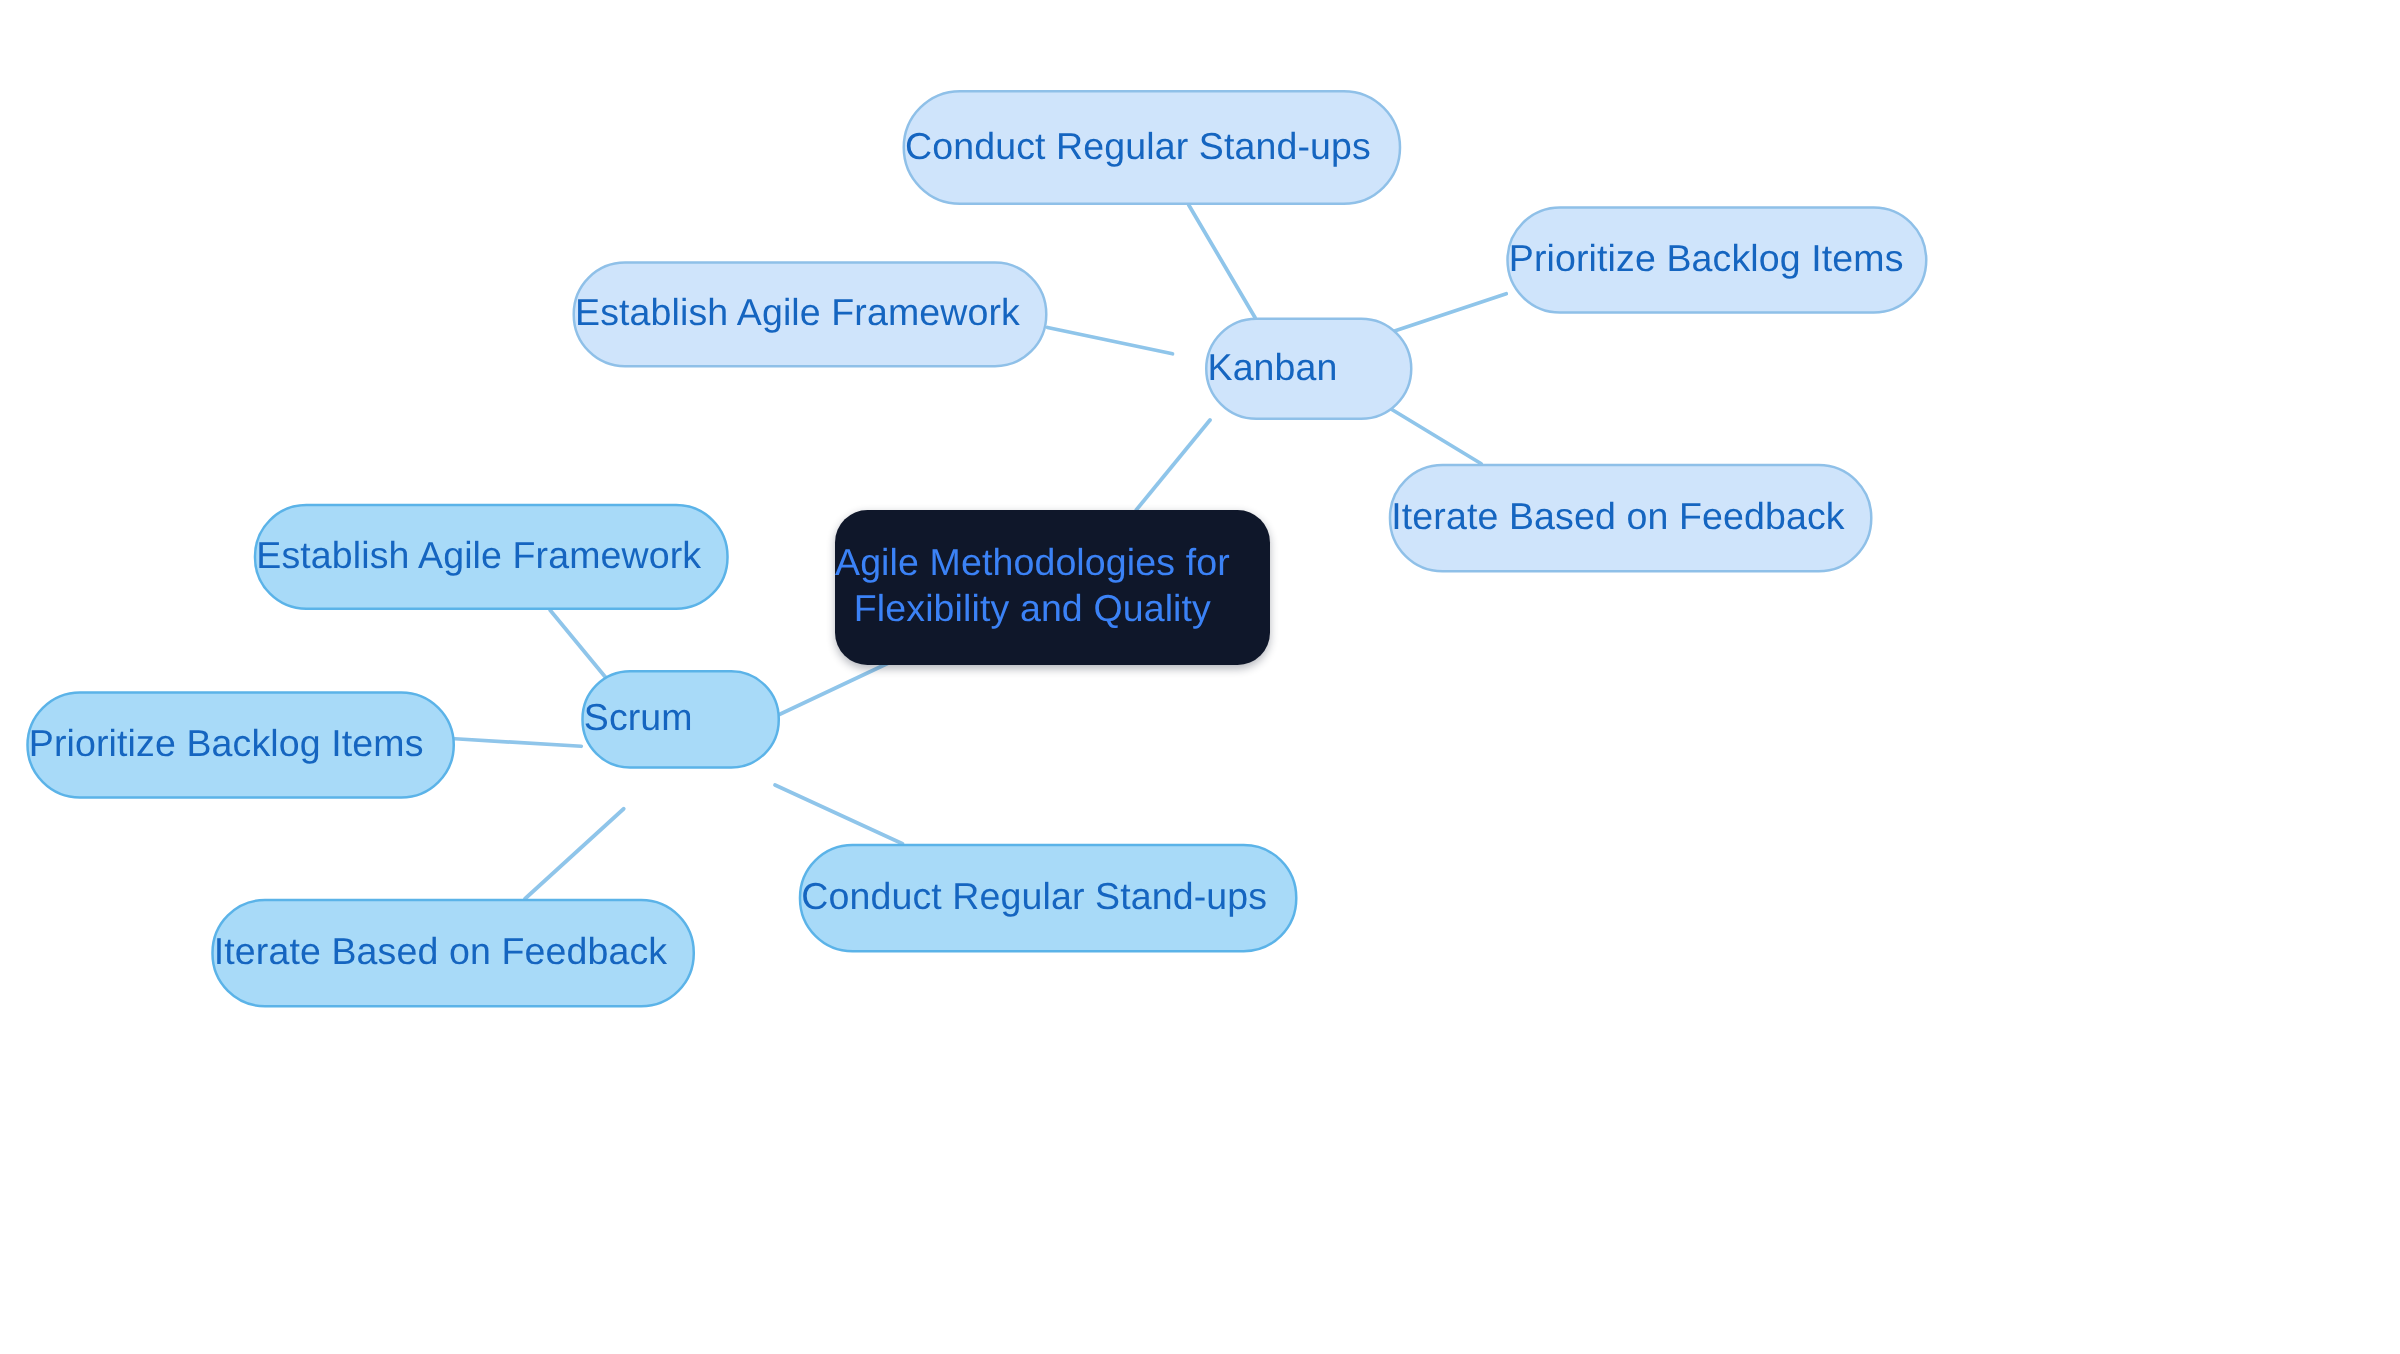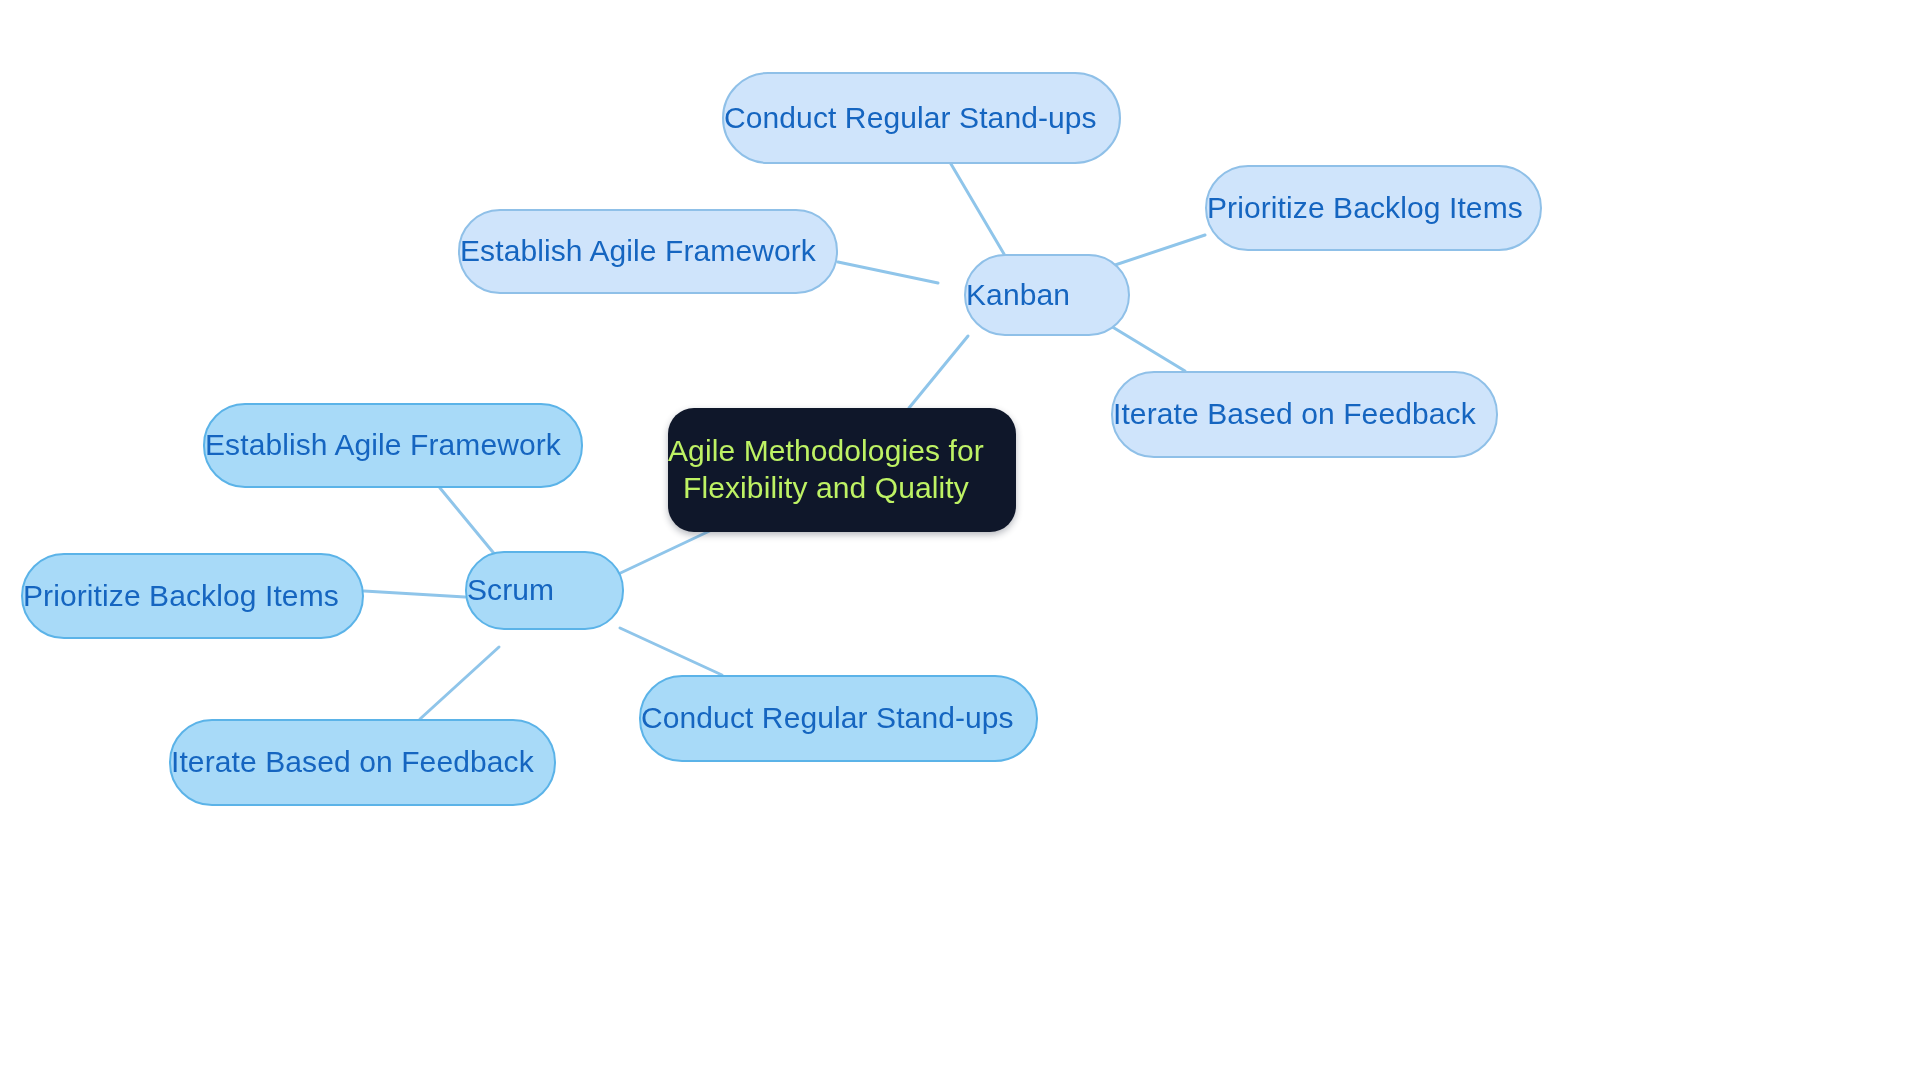--- a/index.html
+++ b/index.html
@@ -67,31 +67,31 @@
       <line x1="1004" y1="254" x2="951" y2="164" stroke="#8fc5ea" stroke-width="3" stroke-linecap="round"></line>
       <line x1="938" y1="283" x2="838" y2="262" stroke="#8fc5ea" stroke-width="3" stroke-linecap="round"></line>
       <line x1="1100" y1="270" x2="1205" y2="235" stroke="#8fc5ea" stroke-width="3" stroke-linecap="round"></line>
       <line x1="1096" y1="317" x2="1185" y2="371" stroke="#8fc5ea" stroke-width="3" stroke-linecap="round"></line>
       <line x1="506" y1="568" x2="440" y2="488" stroke="#8fc5ea" stroke-width="3" stroke-linecap="round"></line>
       <line x1="465" y1="597" x2="364" y2="591" stroke="#8fc5ea" stroke-width="3" stroke-linecap="round"></line>
       <line x1="499" y1="647" x2="420" y2="719" stroke="#8fc5ea" stroke-width="3" stroke-linecap="round"></line>
       <line x1="620" y1="628" x2="722" y2="675" stroke="#8fc5ea" stroke-width="3" stroke-linecap="round"></line>
     </svg>
 
-  <div class="node node-root" style="left: 668px; top: 408px; width: 348px; height: 124px; border-radius: 26px; background: rgb(15, 23, 42); color: #bef264;">
+  <div class="node node-root" style="left: 668px; top: 408px; width: 348px; height: 124px; border-radius: 26px; background: rgb(15, 23, 42); color: #3b82f6;">
     <span>Agile Methodologies for
 Flexibility and Quality</span>
   </div>
 
   <div id="node-container">
       <div class="node node-kanban-branch" style="left: 964px; top: 254px; width: 166px; height: 82px; border-radius: 41px;"><span>Kanban</span></div>
       <div class="node node-kanban-branch" style="left: 722px; top: 72px; width: 399px; height: 92px; border-radius: 46px;"><span>Conduct Regular Stand-ups</span></div>
       <div class="node node-kanban-branch" style="left: 458px; top: 209px; width: 380px; height: 85px; border-radius: 42px;"><span>Establish Agile Framework</span></div>
       <div class="node node-kanban-branch" style="left: 1205px; top: 165px; width: 337px; height: 86px; border-radius: 43px;"><span>Prioritize Backlog Items</span></div>
       <div class="node node-kanban-branch" style="left: 1111px; top: 371px; width: 387px; height: 87px; border-radius: 43px;"><span>Iterate Based on Feedback</span></div>
-      <div class="node node-scrum-branch" style="left: 465px; top: 551px; width: 159px; height: 79px; border-radius: 39px;"><span>Scrum</span></div>
+      <div class="node node-scrum-branch" style="left: 465px; top: 536px; width: 159px; height: 79px; border-radius: 39px;"><span>Scrum</span></div>
       <div class="node node-scrum-branch" style="left: 203px; top: 403px; width: 380px; height: 85px; border-radius: 42px;"><span>Establish Agile Framework</span></div>
       <div class="node node-scrum-branch" style="left: 21px; top: 553px; width: 343px; height: 86px; border-radius: 43px;"><span>Prioritize Backlog Items</span></div>
       <div class="node node-scrum-branch" style="left: 169px; top: 719px; width: 387px; height: 87px; border-radius: 43px;"><span>Iterate Based on Feedback</span></div>
       <div class="node node-scrum-branch" style="left: 639px; top: 675px; width: 399px; height: 87px; border-radius: 43px;"><span>Conduct Regular Stand-ups</span></div>
     </div>
 
 </div>
 
 </body></html>

